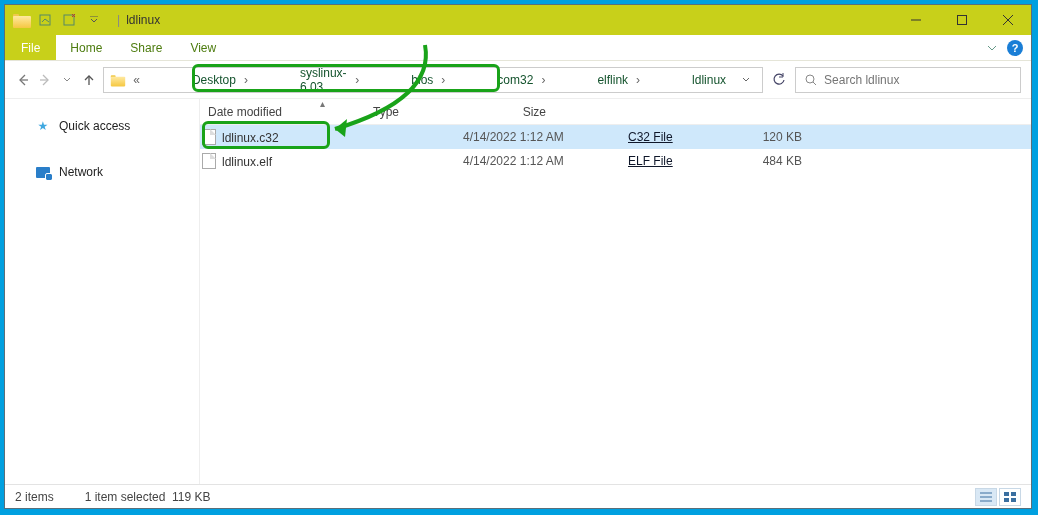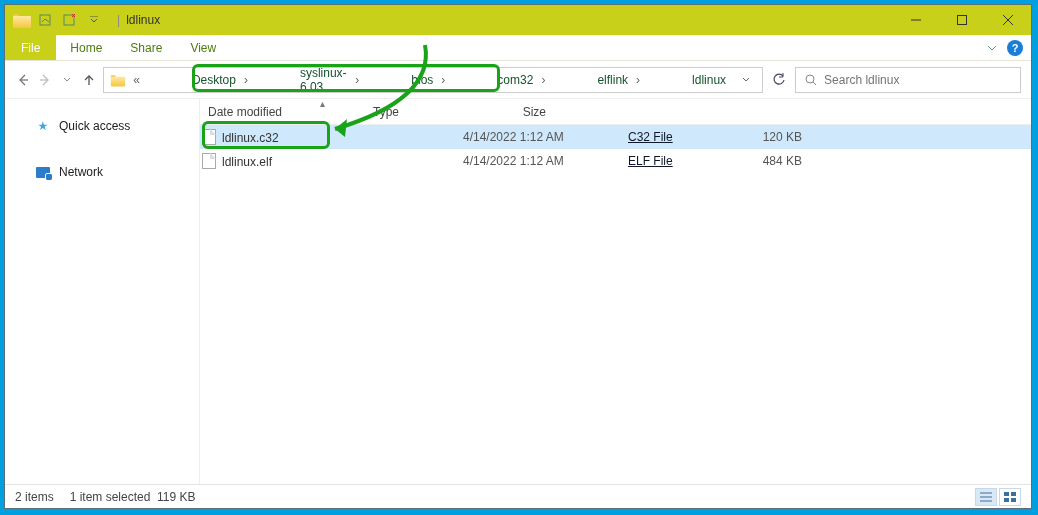--- a/index.html
+++ b/index.html
@@ -72,21 +72,21 @@
 .row.selected { background: #cfe8fb; }
 .cell { padding: 0 8px; }
 .cell.name { width: 255px; display: flex; align-items: flex-end; gap: 6px; padding-left: 2px; }
 .cell.date { width: 165px; color: #555; }
 .cell.type { width: 100px; color: #0f172a; text-decoration: underline; }
 .cell.size { width: 90px; text-align: right; color: #555; }
 .file-icon { width: 14px; height: 16px; border: 1px solid #aaa; background: #fff; position: relative; }
 .file-icon::after { content: ""; position: absolute; right: -1px; top: -1px; border: 3px solid transparent; border-left-color: #ddd; border-bottom-color: #ddd; }
 
 
-.statusbar { height: 24px; border-top: 1px solid #e3e3e3; display: flex; align-items: center; padding: 0 10px; gap: 16px; color: #444; }
+.statusbar { height: 24px; border-top: 1px solid #e3e3e3; display: flex; align-items: center; padding: 0 10px; gap: 31px; color: #444; }
 .statusbar .spacer { flex: 1; }
 .view-btns { display: flex; gap: 2px; }
 .view-btn { width: 22px; height: 18px; border: 1px solid #c8d8e6; display: flex; align-items: center; justify-content: center; color: #3a6fa0; }
 .view-btn.active { background: #d9e8f5; }
 
 svg { display: block; }
 </style>
 </head>
 <body>
 

